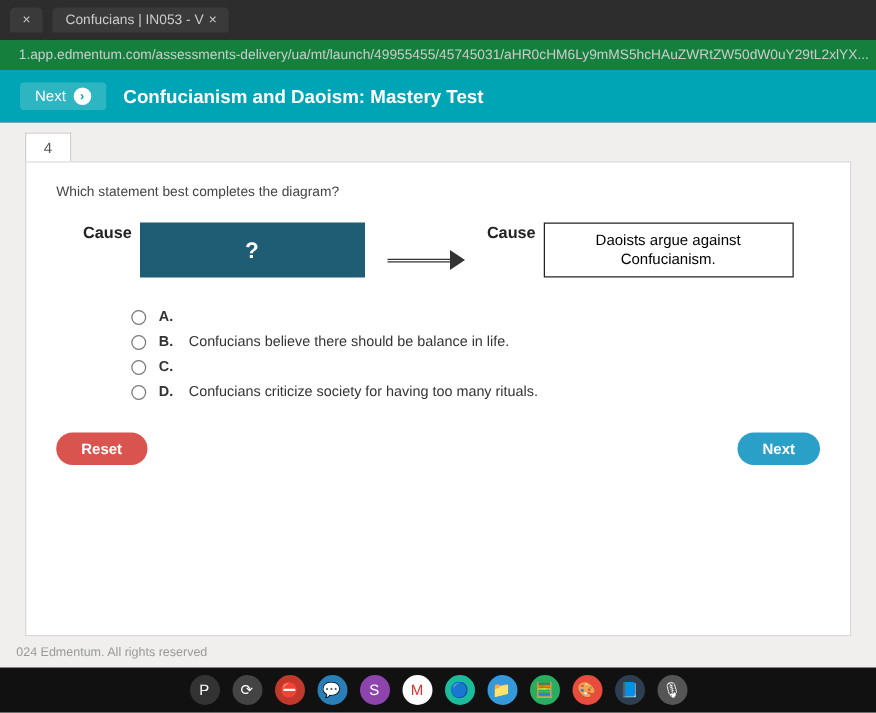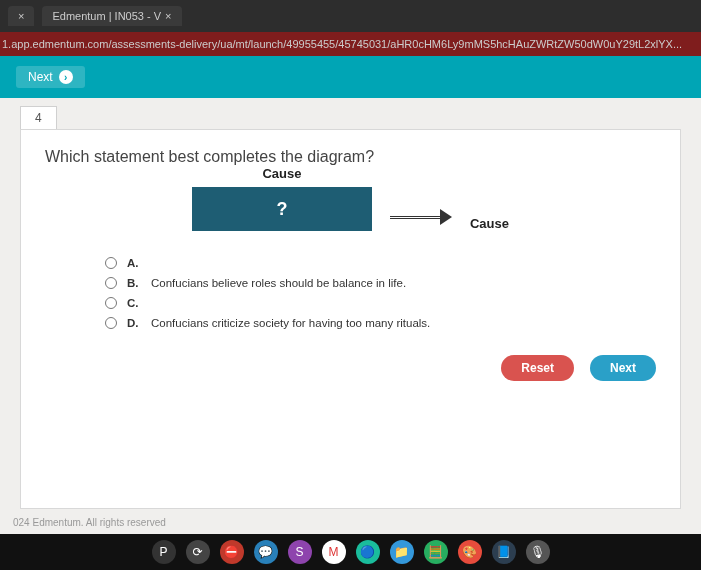--- a/index.html
+++ b/index.html
@@ -1,96 +1,98 @@
 <!DOCTYPE html>
 <html><head>
 <meta charset="utf-8">
 <style>
 *{margin:0;padding:0;box-sizing:border-box;font-family:Arial,Helvetica,sans-serif}
 body{width:701px;height:570px;overflow:hidden;background:#1a1a1a}
 .browser-chrome{background:#2d2d2d;height:32px;display:flex;align-items:center;padding:0 8px;gap:8px}
 .tab{background:#3a3a3a;color:#ccc;font-size:11px;padding:4px 10px;border-radius:4px 4px 0 0;display:flex;align-items:center;gap:4px}
-.url-bar{background:#7f1d1d;color:#ccc;font-size:11px;padding:6px 2px;white-space:nowrap;overflow:hidden}
+.url-bar{background:#15803d;color:#ccc;font-size:11px;padding:6px 15px;white-space:nowrap;overflow:hidden}
 .app-header{background:#00a5b5;color:#fff;padding:10px 16px;display:flex;align-items:center;gap:14px}
 .next-pill{background:rgba(255,255,255,.18);padding:4px 12px;border-radius:3px;font-size:12px;display:flex;align-items:center;gap:6px;cursor:pointer}
 .next-pill .circ{width:14px;height:14px;border-radius:50%;background:#fff;color:#00a5b5;font-size:10px;display:flex;align-items:center;justify-content:center;font-weight:bold}
 .header-title{font-size:15px;font-weight:600}
 .page{background:#f0efed;height:calc(570px - 32px - 26px - 40px - 36px);padding:0 20px 10px;position:relative}
 .qnum-tab{background:#fff;border:1px solid #d0d0d0;border-bottom:none;display:inline-block;padding:4px 14px;font-size:12px;color:#555;margin-top:8px}
 .card{background:#fff;border:1px solid #d8d8d8;padding:18px 24px 24px;min-height:380px}
-.prompt{font-size:16px;color:#444;}
+.prompt{font-size:11px;color:#444;margin-bottom:18px}
 .diagram{display:flex;align-items:flex-end;justify-content:center;gap:18px;margin-bottom:26px}
-.col{display:flex;flex-direction:column;align-items:center;gap:6px}
+.col{display:flex;flex-direction:row;align-items:flex-start;gap:6px}
 .dlabel{font-size:13px;font-weight:700;color:#222}
 .cause-box{background:#1e5d73;color:#fff;width:180px;height:44px;display:flex;align-items:center;justify-content:center;font-size:18px;font-weight:700}
 .effect-box{border:1px solid #222;background:#fff;width:200px;height:44px;display:flex;align-items:center;justify-content:center;text-align:center;font-size:12px;line-height:1.25;padding:4px}
 .arrow{display:flex;align-items:center;margin-bottom:6px}
 .arrow-line{width:50px;height:0;border-top:3px double #333}
 .arrow-head{width:0;height:0;border-left:12px solid #333;border-top:8px solid transparent;border-bottom:8px solid transparent}
 .choices{margin-left:60px;display:flex;flex-direction:column;gap:8px}
 .choice{display:flex;align-items:center;gap:10px;font-size:11.5px;color:#333;cursor:pointer}
 .radio{width:12px;height:12px;border:1.5px solid #777;border-radius:50%;flex-shrink:0}
 .choice .lett{font-weight:700;width:14px}
-.btn-row{display:flex;justify-content:flex-end;gap:16px;margin-top:26px}
+.btn-row{display:flex;justify-content:space-between;gap:16px;margin-top:26px}
 .btn{border:none;border-radius:16px;padding:6px 20px;font-size:12px;color:#fff;cursor:pointer;font-weight:600}
 .btn-reset{background:#d9534f}
 .btn-next{background:#2aa0c8}
 .footer-note{position:absolute;bottom:6px;left:13px;font-size:10px;color:#999}
 .taskbar{background:#111;height:36px;display:flex;align-items:center;justify-content:center;gap:10px}
 .tb-icon{width:24px;height:24px;border-radius:50%;display:flex;align-items:center;justify-content:center;font-size:12px;color:#fff}
 </style>
 </head>
 <body>
 
 <div class="browser-chrome">
   <div class="tab">
     <span>×</span>
   </div>
   <div class="tab">
-    <span>Edmentum | IN053 - V</span>
+    <span>Confucians | IN053 - V</span>
     <span>×</span>
   </div>
 </div>
 <div class="url-bar">1.app.edmentum.com/assessments-delivery/ua/mt/launch/49955455/45745031/aHR0cHM6Ly9mMS5hcHAuZWRtZW50dW0uY29tL2xlYX...</div>
 
 <div class="app-header">
   <div class="next-pill">
     <span>Next</span>
     <span class="circ">›</span>
   </div>
+  <div class="header-title">Confucianism and Daoism: Mastery Test</div>
 </div>
 
 <div class="page">
   <div class="qnum-tab">4</div>
   <div class="card">
     <div class="prompt">Which statement best completes the diagram?</div>
 
     <div class="diagram">
       <div class="col">
         <div class="dlabel">Cause</div>
         <div class="cause-box">?</div>
       </div>
       <div class="arrow">
         <div class="arrow-line"></div>
           <div class="arrow-head"></div>
       </div>
       <div class="col">
         <div class="dlabel">Cause</div>
+        <div class="effect-box">Daoists argue against Confucianism.</div>
       </div>
     </div>
 
     <div class="choices">
       <label class="choice">
         <span class="radio"></span>
         <span class="lett">A.</span>
       </label>
       <label class="choice">
         <span class="radio"></span>
         <span class="lett">B.</span>
-        <span>Confucians believe roles should be balance in life.</span>
+        <span>Confucians believe there should be balance in life.</span>
       </label>
       <label class="choice">
         <span class="radio"></span>
         <span class="lett">C.</span>
       </label>
       <label class="choice">
         <span class="radio"></span>
         <span class="lett">D.</span>
         <span>Confucians criticize society for having too many rituals.</span>
       </label>

